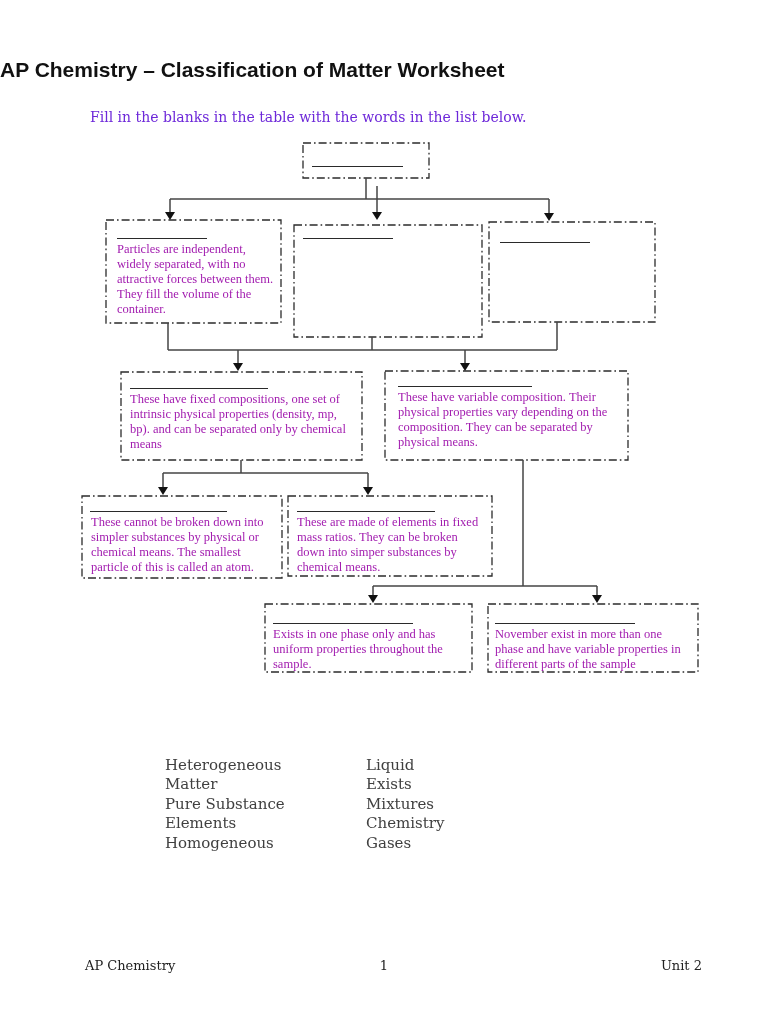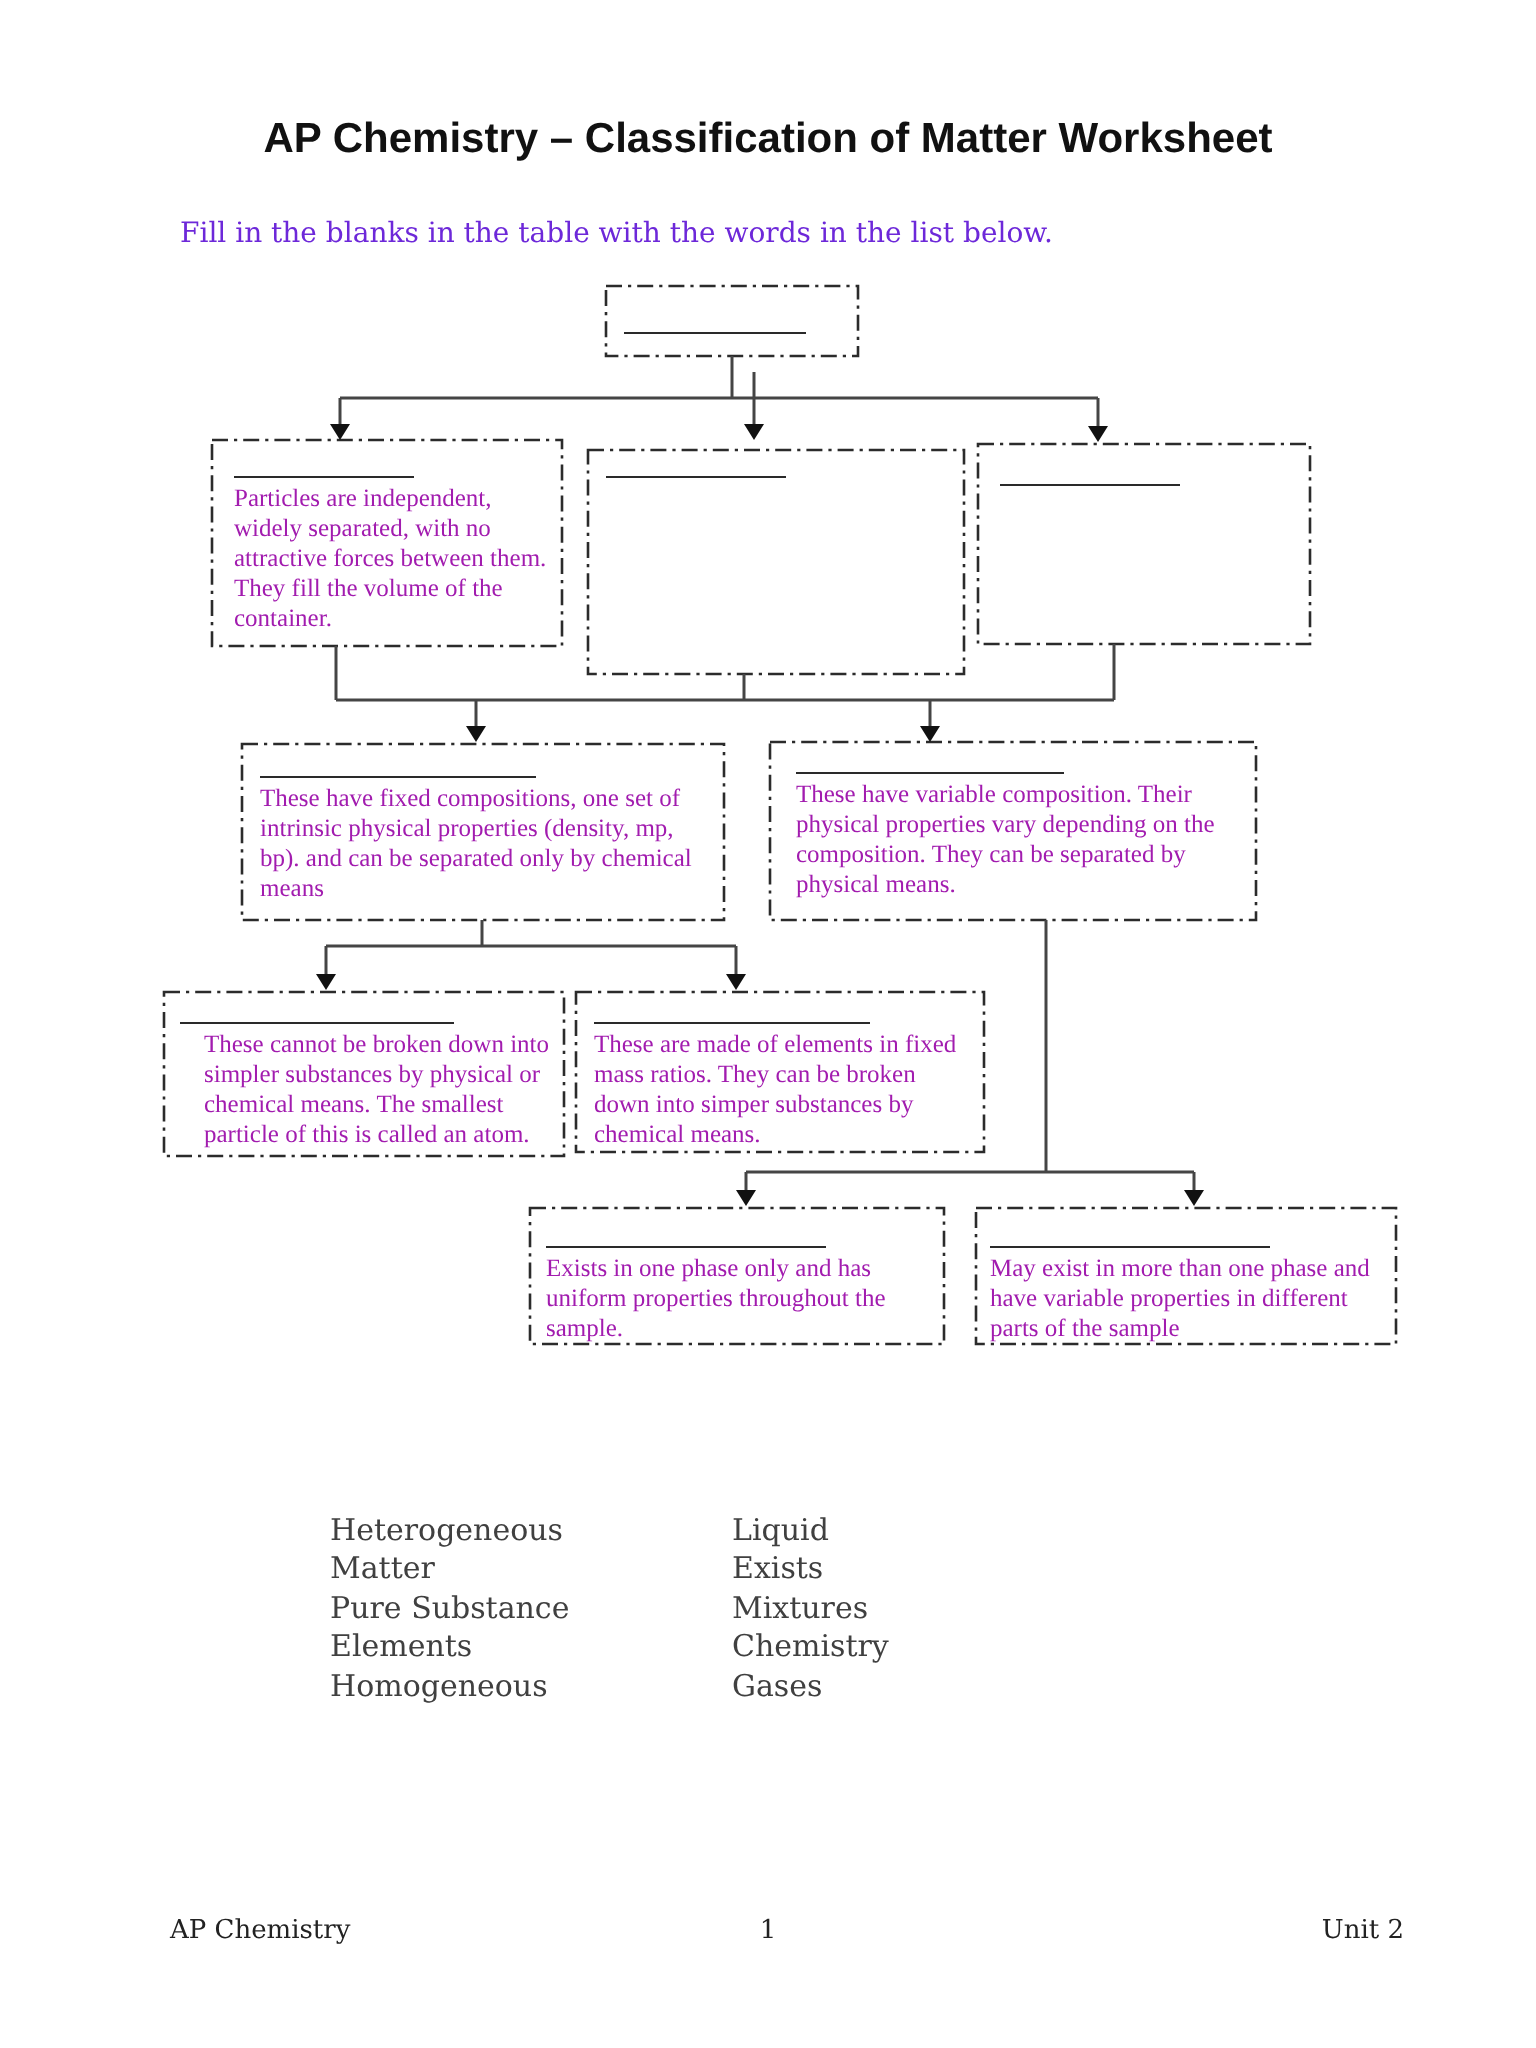--- a/index.html
+++ b/index.html
@@ -1,19 +1,19 @@
 <!DOCTYPE html>
 <html><head>
 <meta charset="utf-8">
 <style>
   html,body{margin:0;padding:0;}
   body{width:768px;height:1024px;background:#ffffff;position:relative;overflow:hidden;
        font-family:"Liberation Serif",serif;color:#1a1a1a;}
   .abs{position:absolute;}
-  .title{left:0;right:0;top:57px;text-align:center;
+  .title{left:0;right:0;top:57px;
          font:bold 21px/26px "Liberation Sans",sans-serif;color:#111;}
   .instruction{left:90px;top:108px;font:14px/18px "DejaVu Serif",serif;color:#6d28d9;}
   svg.chart{left:0;top:0;}
   .node{position:absolute;font:12.5px/15px "Liberation Serif",serif;color:#a21caf;}
   .blank{border-bottom:1.5px solid #2a2a2a;height:0;}
   .node-text{margin-top:3px;}
   .wordbank-col{font:15px/19.4px "DejaVu Serif",serif;color:#404040;}
   .footer{font:13px/16px "DejaVu Serif",serif;color:#222;top:958px;}
   .footer-center{left:0;right:0;text-align:center;}
 </style>
@@ -92,36 +92,36 @@
   <div class="node-text" style="margin-left:9px;width:226px">These have fixed compositions, one set of intrinsic physical properties (density, mp, bp). and can be separated only by chemical means</div>
 </div>
 
 <div class="node" style="left:385px;top:371px;width:243px">
   <div class="blank" style="margin:15px 0 0 13px;width:134px"></div>
   <div class="node-text" style="margin-left:13px;width:222px">These have variable composition.  Their physical properties vary depending on the composition.  They can be separated by physical means.</div>
 </div>
 
 <div class="node" style="left:82px;top:496px;width:200px">
   <div class="blank" style="margin:15px 0 0 8px;width:137px"></div>
-  <div class="node-text" style="margin-left:20px;width:186px">These cannot be broken down into simpler substances by physical or chemical means.  The smallest particle of this is called an atom.</div>
+  <div class="node-text" style="margin-left:9px;width:186px">These cannot be broken down into simpler substances by physical or chemical means.  The smallest particle of this is called an atom.</div>
 </div>
 
 <div class="node" style="left:288px;top:496px;width:204px">
   <div class="blank" style="margin:15px 0 0 9px;width:138px"></div>
   <div class="node-text" style="margin-left:9px;width:188px">These are made of elements in fixed mass ratios.  They can be broken down into simper substances by chemical means.</div>
 </div>
 
 <div class="node" style="left:265px;top:604px;width:207px">
   <div class="blank" style="margin:19px 0 0 8px;width:140px"></div>
   <div class="node-text" style="margin-left:8px;width:194px">Exists in one phase only and has uniform properties throughout the sample.</div>
 </div>
 
 <div class="node" style="left:488px;top:604px;width:210px">
   <div class="blank" style="margin:19px 0 0 7px;width:140px"></div>
-  <div class="node-text" style="margin-left:7px;width:196px">May exist in more than one phase and have variable properties in different parts of the sample</div>
+  <div class="node-text" style="margin-left:7px;width:196px">November exist in more than one phase and have variable properties in different parts of the sample</div>
 </div>
 
 <div class="abs wordbank-col" style="left:165px;top:756px">
   <div>Heterogeneous</div>
   <div>Matter</div>
   <div>Pure Substance</div>
   <div>Elements</div>
   <div>Homogeneous</div>
 </div>
 <div class="abs wordbank-col" style="left:366px;top:756px">

